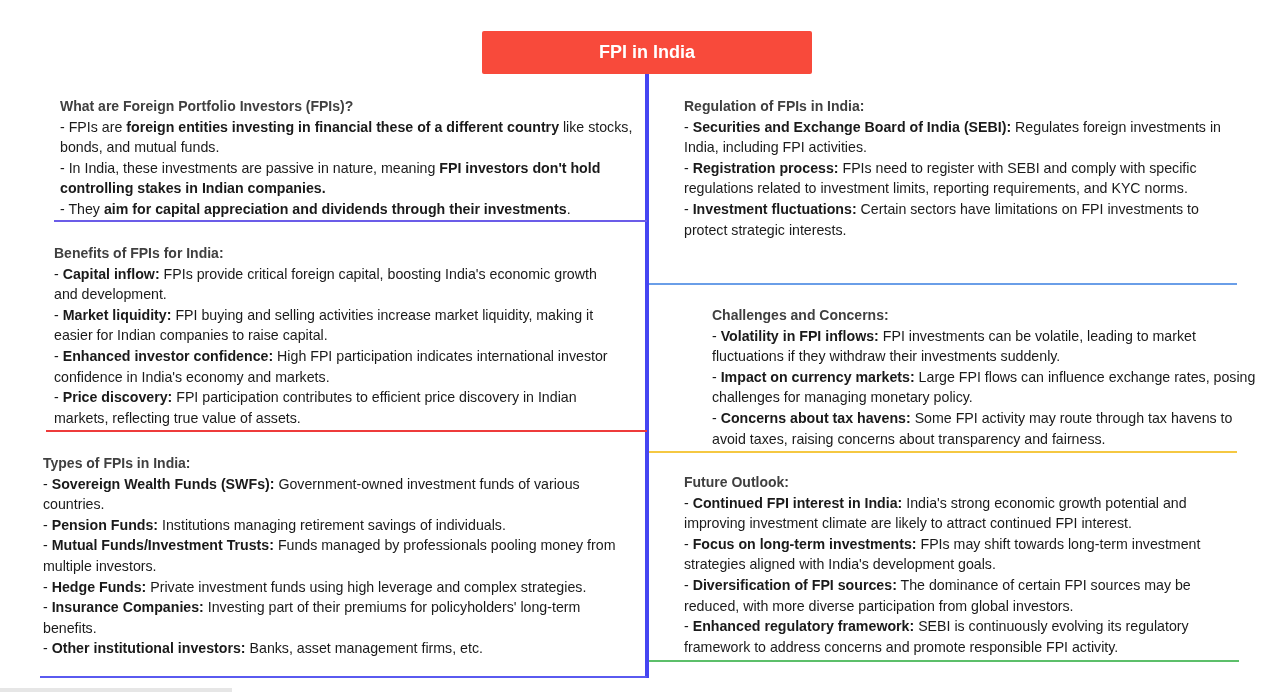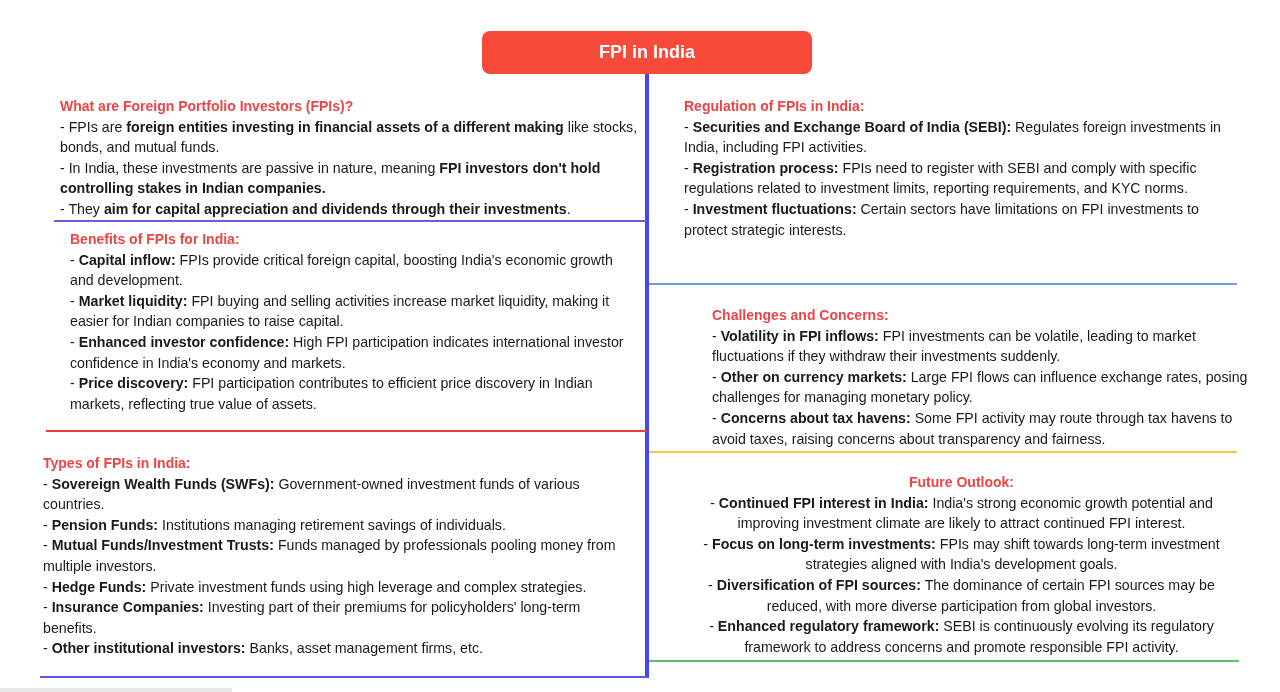--- a/index.html
+++ b/index.html
@@ -4,37 +4,37 @@
 <style>
   html, body { margin:0; padding:0; }
   body {
     width:1280px; height:692px; position:relative; overflow:hidden;
     background:#ffffff;
     font-family:"Liberation Sans", sans-serif;
     color:#1a1a1a;
   }
   .title-box {
     position:absolute; left:482px; top:31px; width:330px; height:43px;
-    background:#f84a3b; border-radius:8px;
+    background:#f84a3b; border-radius:2px;
     display:flex; align-items:center; justify-content:center;
     color:#ffffff; font-weight:bold; font-size:18px;
   }
   .spine {
     position:absolute; left:645px; top:74px; width:4px; height:604px;
     background:#4545f2;
   }
   .spine-bottom {
     position:absolute; left:40px; top:676px; width:607px; height:2px;
     background:#5a5af0; border-bottom-right-radius:6px;
   }
   .node {
     position:absolute; font-size:14.2px; line-height:20.6px;
   }
   .node .heading {
-    color:#ef4444; font-weight:bold; font-size:14px; display:block;
+    color:#404040; font-weight:bold; font-size:14px; display:block;
   }
   .node .item { display:block; }
   .node .item b { font-weight:bold; }
   .underline {
     position:absolute; height:2px;
   }
   .scroll-hint {
     position:absolute; left:0; top:688px; width:232px; height:4px; background:#e6e6e6;
   }
 </style>
@@ -43,27 +43,27 @@
 
 <div class="title-box">
   <span>FPI in India</span>
 </div>
 
 <div class="spine"></div>
 <div class="spine-bottom"></div>
 
 <div class="node" style="left:60px; top:96px; width:580px;">
 <span class="heading">What are Foreign Portfolio Investors (FPIs)?</span>
-    <span class="item"><span>- FPIs are </span><b>foreign entities investing in financial assets of a different making</b><span> like stocks, bonds, and mutual funds.</span></span>
+    <span class="item"><span>- FPIs are </span><b>foreign entities investing in financial these of a different country</b><span> like stocks, bonds, and mutual funds.</span></span>
     <span class="item"><span>- In India, these investments are passive in nature, meaning </span><b>FPI investors don't hold controlling stakes in Indian companies.</b><span></span></span>
     <span class="item"><span>- They </span><b>aim for capital appreciation and dividends through their investments</b><span>.</span></span>
   </div>
 <div class="underline" style="left:54px; top:220px; width:593px; background:#6b5ce8;"></div>
 
-<div class="node" style="left:54px; top:229px; width:560px;margin-left:16px;">
+<div class="node" style="left:54px; top:243px; width:560px;">
 <span class="heading">Benefits of FPIs for India:</span>
     <span class="item"><span>- </span><b>Capital inflow:</b><span> FPIs provide critical foreign capital, boosting India's economic growth and development.</span></span>
     <span class="item"><span>- </span><b>Market liquidity:</b><span> FPI buying and selling activities increase market liquidity, making it easier for Indian companies to raise capital.</span></span>
     <span class="item"><span>- </span><b>Enhanced investor confidence:</b><span> High FPI participation indicates international investor confidence in India's economy and markets.</span></span>
     <span class="item"><span>- </span><b>Price discovery:</b><span> FPI participation contributes to efficient price discovery in Indian markets, reflecting true value of assets.</span></span>
   </div>
 <div class="underline" style="left:46px; top:430px; width:601px; background:#ee3b3b;"></div>
 
 <div class="node" style="left:43px; top:453px; width:580px;">
 <span class="heading">Types of FPIs in India:</span>
@@ -79,26 +79,26 @@
 <span class="heading">Regulation of FPIs in India:</span>
     <span class="item"><span>- </span><b>Securities and Exchange Board of India (SEBI):</b><span> Regulates foreign investments in India, including FPI activities.</span></span>
     <span class="item"><span>- </span><b>Registration process:</b><span> FPIs need to register with SEBI and comply with specific regulations related to investment limits, reporting requirements, and KYC norms.</span></span>
     <span class="item"><span>- </span><b>Investment fluctuations:</b><span> Certain sectors have limitations on FPI investments to protect strategic interests.</span></span>
   </div>
 <div class="underline" style="left:649px; top:283px; width:588px; background:#6a9ee8;"></div>
 
 <div class="node" style="left:684px; top:305px; width:555px;margin-left:28px;">
 <span class="heading">Challenges and Concerns:</span>
     <span class="item"><span>- </span><b>Volatility in FPI inflows:</b><span> FPI investments can be volatile, leading to market fluctuations if they withdraw their investments suddenly.</span></span>
-    <span class="item"><span>- </span><b>Other on currency markets:</b><span> Large FPI flows can influence exchange rates, posing challenges for managing monetary policy.</span></span>
+    <span class="item"><span>- </span><b>Impact on currency markets:</b><span> Large FPI flows can influence exchange rates, posing challenges for managing monetary policy.</span></span>
     <span class="item"><span>- </span><b>Concerns about tax havens:</b><span> Some FPI activity may route through tax havens to avoid taxes, raising concerns about transparency and fairness.</span></span>
   </div>
 <div class="underline" style="left:649px; top:451px; width:588px; background:#f5c842;"></div>
 
-<div class="node" style="left:684px; top:472px; width:555px;text-align:center;">
+<div class="node" style="left:684px; top:472px; width:555px;">
 <span class="heading">Future Outlook:</span>
     <span class="item"><span>- </span><b>Continued FPI interest in India:</b><span> India's strong economic growth potential and improving investment climate are likely to attract continued FPI interest.</span></span>
     <span class="item"><span>- </span><b>Focus on long-term investments:</b><span> FPIs may shift towards long-term investment strategies aligned with India's development goals.</span></span>
     <span class="item"><span>- </span><b>Diversification of FPI sources:</b><span> The dominance of certain FPI sources may be reduced, with more diverse participation from global investors.</span></span>
     <span class="item"><span>- </span><b>Enhanced regulatory framework:</b><span> SEBI is continuously evolving its regulatory framework to address concerns and promote responsible FPI activity.</span></span>
   </div>
 <div class="underline" style="left:649px; top:660px; width:590px; background:#5cbf6a;"></div>
 
 <div class="scroll-hint"></div>
 

